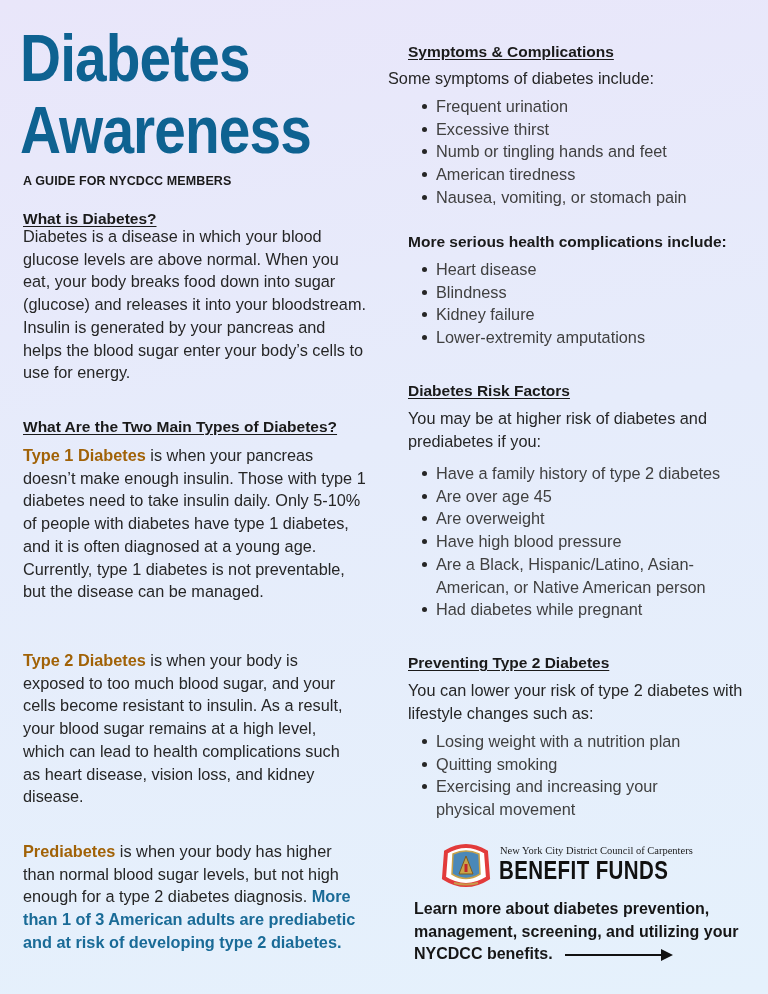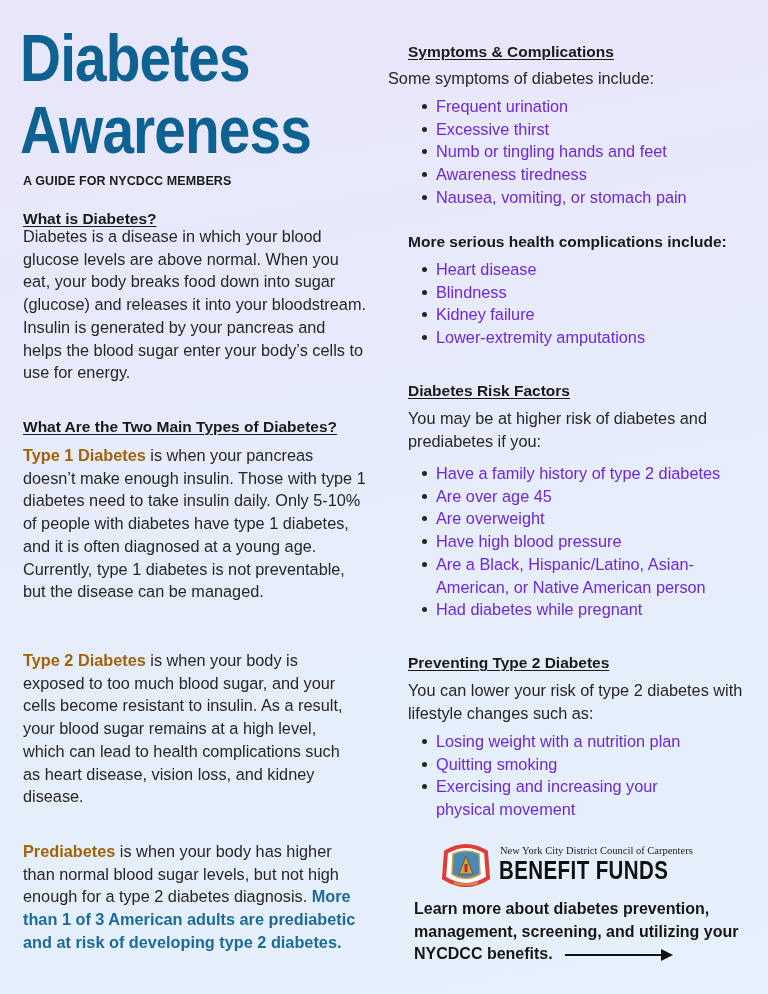--- a/index.html
+++ b/index.html
@@ -39,21 +39,21 @@
   .para {
     position: absolute;
     font-family: "Liberation Sans", sans-serif;
     font-size: 16.3px; line-height: 22.7px; color: #262626;
   }
   .para b { color: #a16207; }
   .para .accent { color: #1a6b97; font-weight: bold; }
   ul.blist {
     position: absolute; list-style: none;
     font-family: "Liberation Sans", sans-serif;
-    font-size: 16.3px; line-height: 22.7px; color: #6d28d9;
+    font-size: 16.3px; line-height: 22.7px; color: #404040;
   }
   ul.blist li { position: relative; padding-left: 28px; }
   ul.blist li::before {
     content: ""; position: absolute; left: 14px; top: 9px;
     width: 5px; height: 5px; border-radius: 50%; background: #262626;
   }
   .logo {
     position: absolute; left: 440px; top: 840px; width: 250px; height: 52px;
   }
   .seal { position: absolute; left: 0; top: 0; width: 52px; height: 50px; }
@@ -92,21 +92,21 @@
 <div class="para" style="left:23px; top:649px; width:330px;"><b>Type 2 Diabetes</b><span> is when your body is exposed to too much blood sugar, and your cells become resistant to insulin. As a result, your blood sugar remains at a high level, which can lead to health complications such as heart disease, vision loss, and kidney disease.</span></div>
 
 <div class="para" style="left:23px; top:828px; width:340px;margin-top:12px;"><b>Prediabetes</b><span> is when your body has higher than normal blood sugar levels, but not high enough for a type 2 diabetes diagnosis. </span><span class="accent">More than 1 of 3 American adults are prediabetic and at risk of developing type 2 diabetes.</span></div>
 
 <div class="heading" style="left:408px; top:43px;">Symptoms &amp; Complications</div>
 <div class="para" style="left:388px; top:67px; width:350px;">Some symptoms of diabetes include:</div>
 <ul class="blist" style="left:408px; top:95px; width:350px;">
   <li>Frequent urination</li>
   <li>Excessive thirst</li>
   <li>Numb or tingling hands and feet</li>
-  <li>Awareness tiredness</li>
+  <li>American tiredness</li>
   <li>Nausea, vomiting, or stomach pain</li>
 </ul>
 
 <div class="heading plain" style="left:408px; top:233px;">More serious health complications include:</div>
 <ul class="blist" style="left:408px; top:258px; width:350px;">
   <li>Heart disease</li>
   <li>Blindness</li>
   <li>Kidney failure</li>
   <li>Lower-extremity amputations</li>
 </ul>

